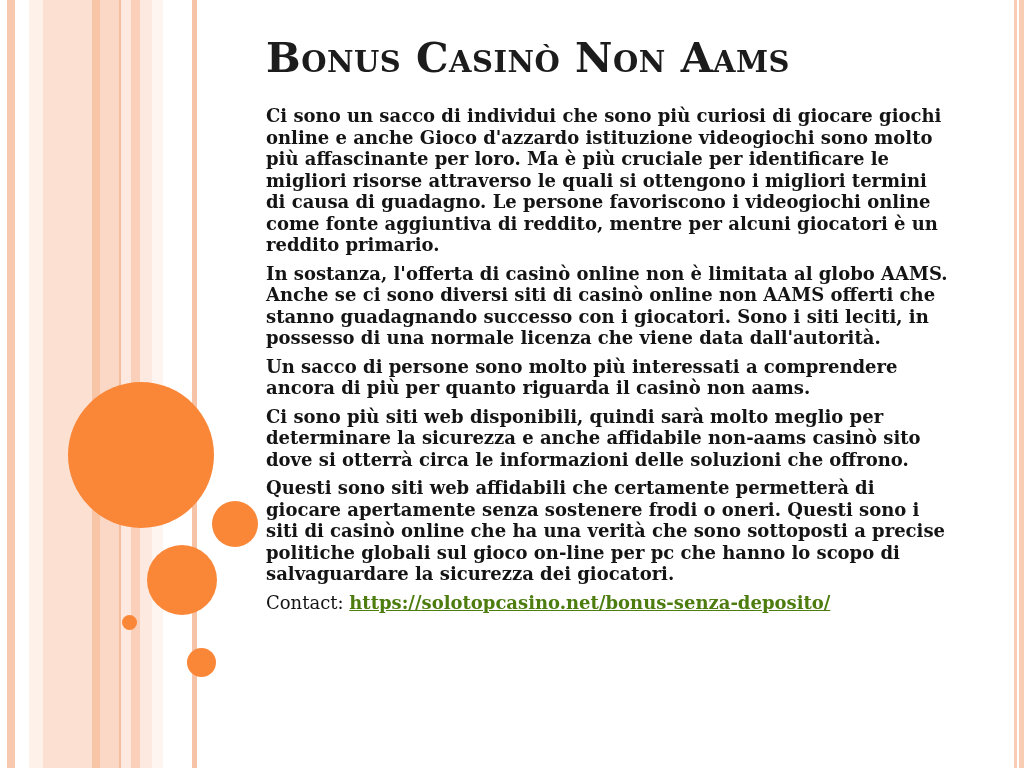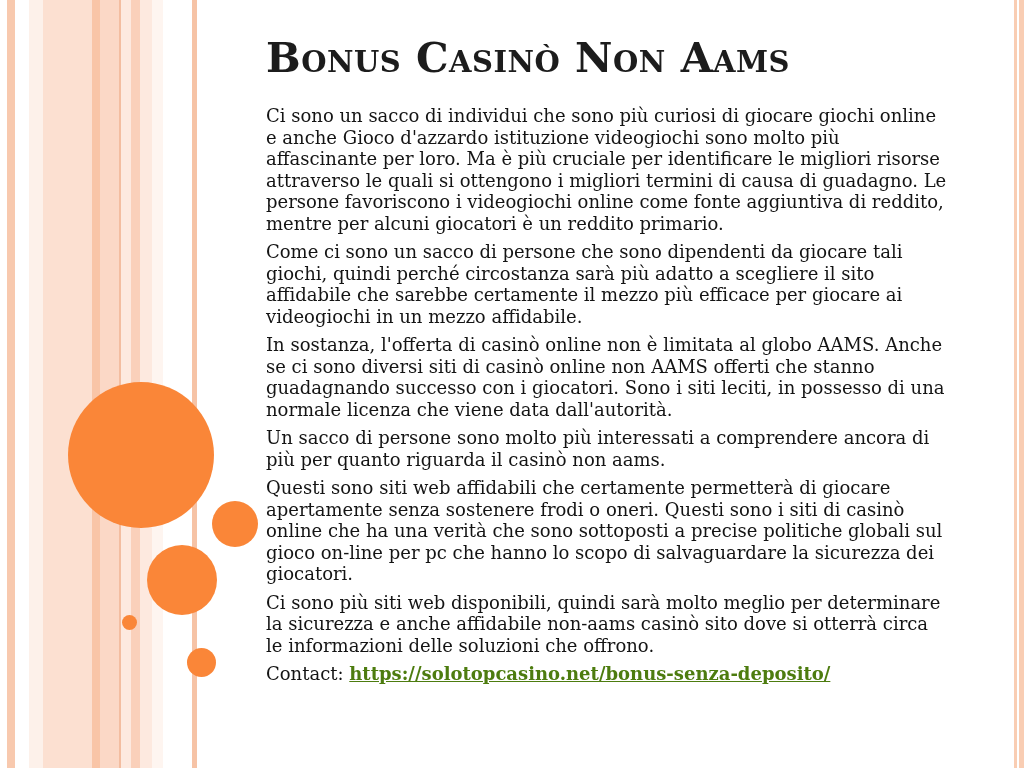--- a/index.html
+++ b/index.html
@@ -63,20 +63,21 @@
     font-size: 41px;
     line-height: 1.1;
     letter-spacing: 0.5px;
     color: #1c1c1c;
   }
   .body-text p {
     margin: 0 0 7px 0;
     font-size: 18px;
     line-height: 21.5px;
     color: #141414;
+    font-weight: bold;
   }
   .contact {
     margin: 0 0 62px 0;
     font-size: 18px;
     line-height: 21.5px;
   }
   .contact a {
     color: #141414;
     text-decoration: underline;
     cursor: pointer;
@@ -118,24 +119,23 @@
   <div class="circle c2"></div>
   <div class="circle c3"></div>
   <div class="circle c4"></div>
   <div class="circle c5"></div>
 
   <div class="content">
     <h1 class="title">Bonus Casinò Non Aams</h1>
 
     <div class="body-text">
       <p>Ci sono un sacco di individui che sono più curiosi di giocare giochi online e anche Gioco d'azzardo istituzione videogiochi sono molto più affascinante per loro. Ma è più cruciale per identificare le migliori risorse attraverso le quali si ottengono i migliori termini di causa di guadagno. Le persone favoriscono i videogiochi online come fonte aggiuntiva di reddito, mentre per alcuni giocatori è un reddito primario.</p>
-      <p>Come ci sono un sacco di persone che sono dipendenti da giocare tali giochi, quindi perché circostanza sarà più adatto a scegliere il sito affidabile che sarebbe certamente il mezzo più efficace per giocare ai videogiochi in un mezzo affidabile.</p>
       <p>In sostanza, l'offerta di casinò online non è limitata al globo AAMS. Anche se ci sono diversi siti di casinò online non AAMS offerti che stanno guadagnando successo con i giocatori. Sono i siti leciti, in possesso di una normale licenza che viene data dall'autorità.</p>
       <p>Un sacco di persone sono molto più interessati a comprendere ancora di più per quanto riguarda il casinò non aams.</p>
+      <p>Ci sono più siti web disponibili, quindi sarà molto meglio per determinare la sicurezza e anche affidabile non-aams casinò sito dove si otterrà circa le informazioni delle soluzioni che offrono.</p>
       <p>Questi sono siti web affidabili che certamente permetterà di giocare apertamente senza sostenere frodi o oneri. Questi sono i siti di casinò online che ha una verità che sono sottoposti a precise politiche globali sul gioco on-line per pc che hanno lo scopo di salvaguardare la sicurezza dei giocatori.</p>
-      <p>Ci sono più siti web disponibili, quindi sarà molto meglio per determinare la sicurezza e anche affidabile non-aams casinò sito dove si otterrà circa le informazioni delle soluzioni che offrono.</p>
     </div>
 
 
     <p class="website"><span>Contact:</span>&nbsp;<a>https://solotopcasino.net/bonus-senza-deposito/</a></p>
   </div>
 
 </div>
 
 </body></html>

